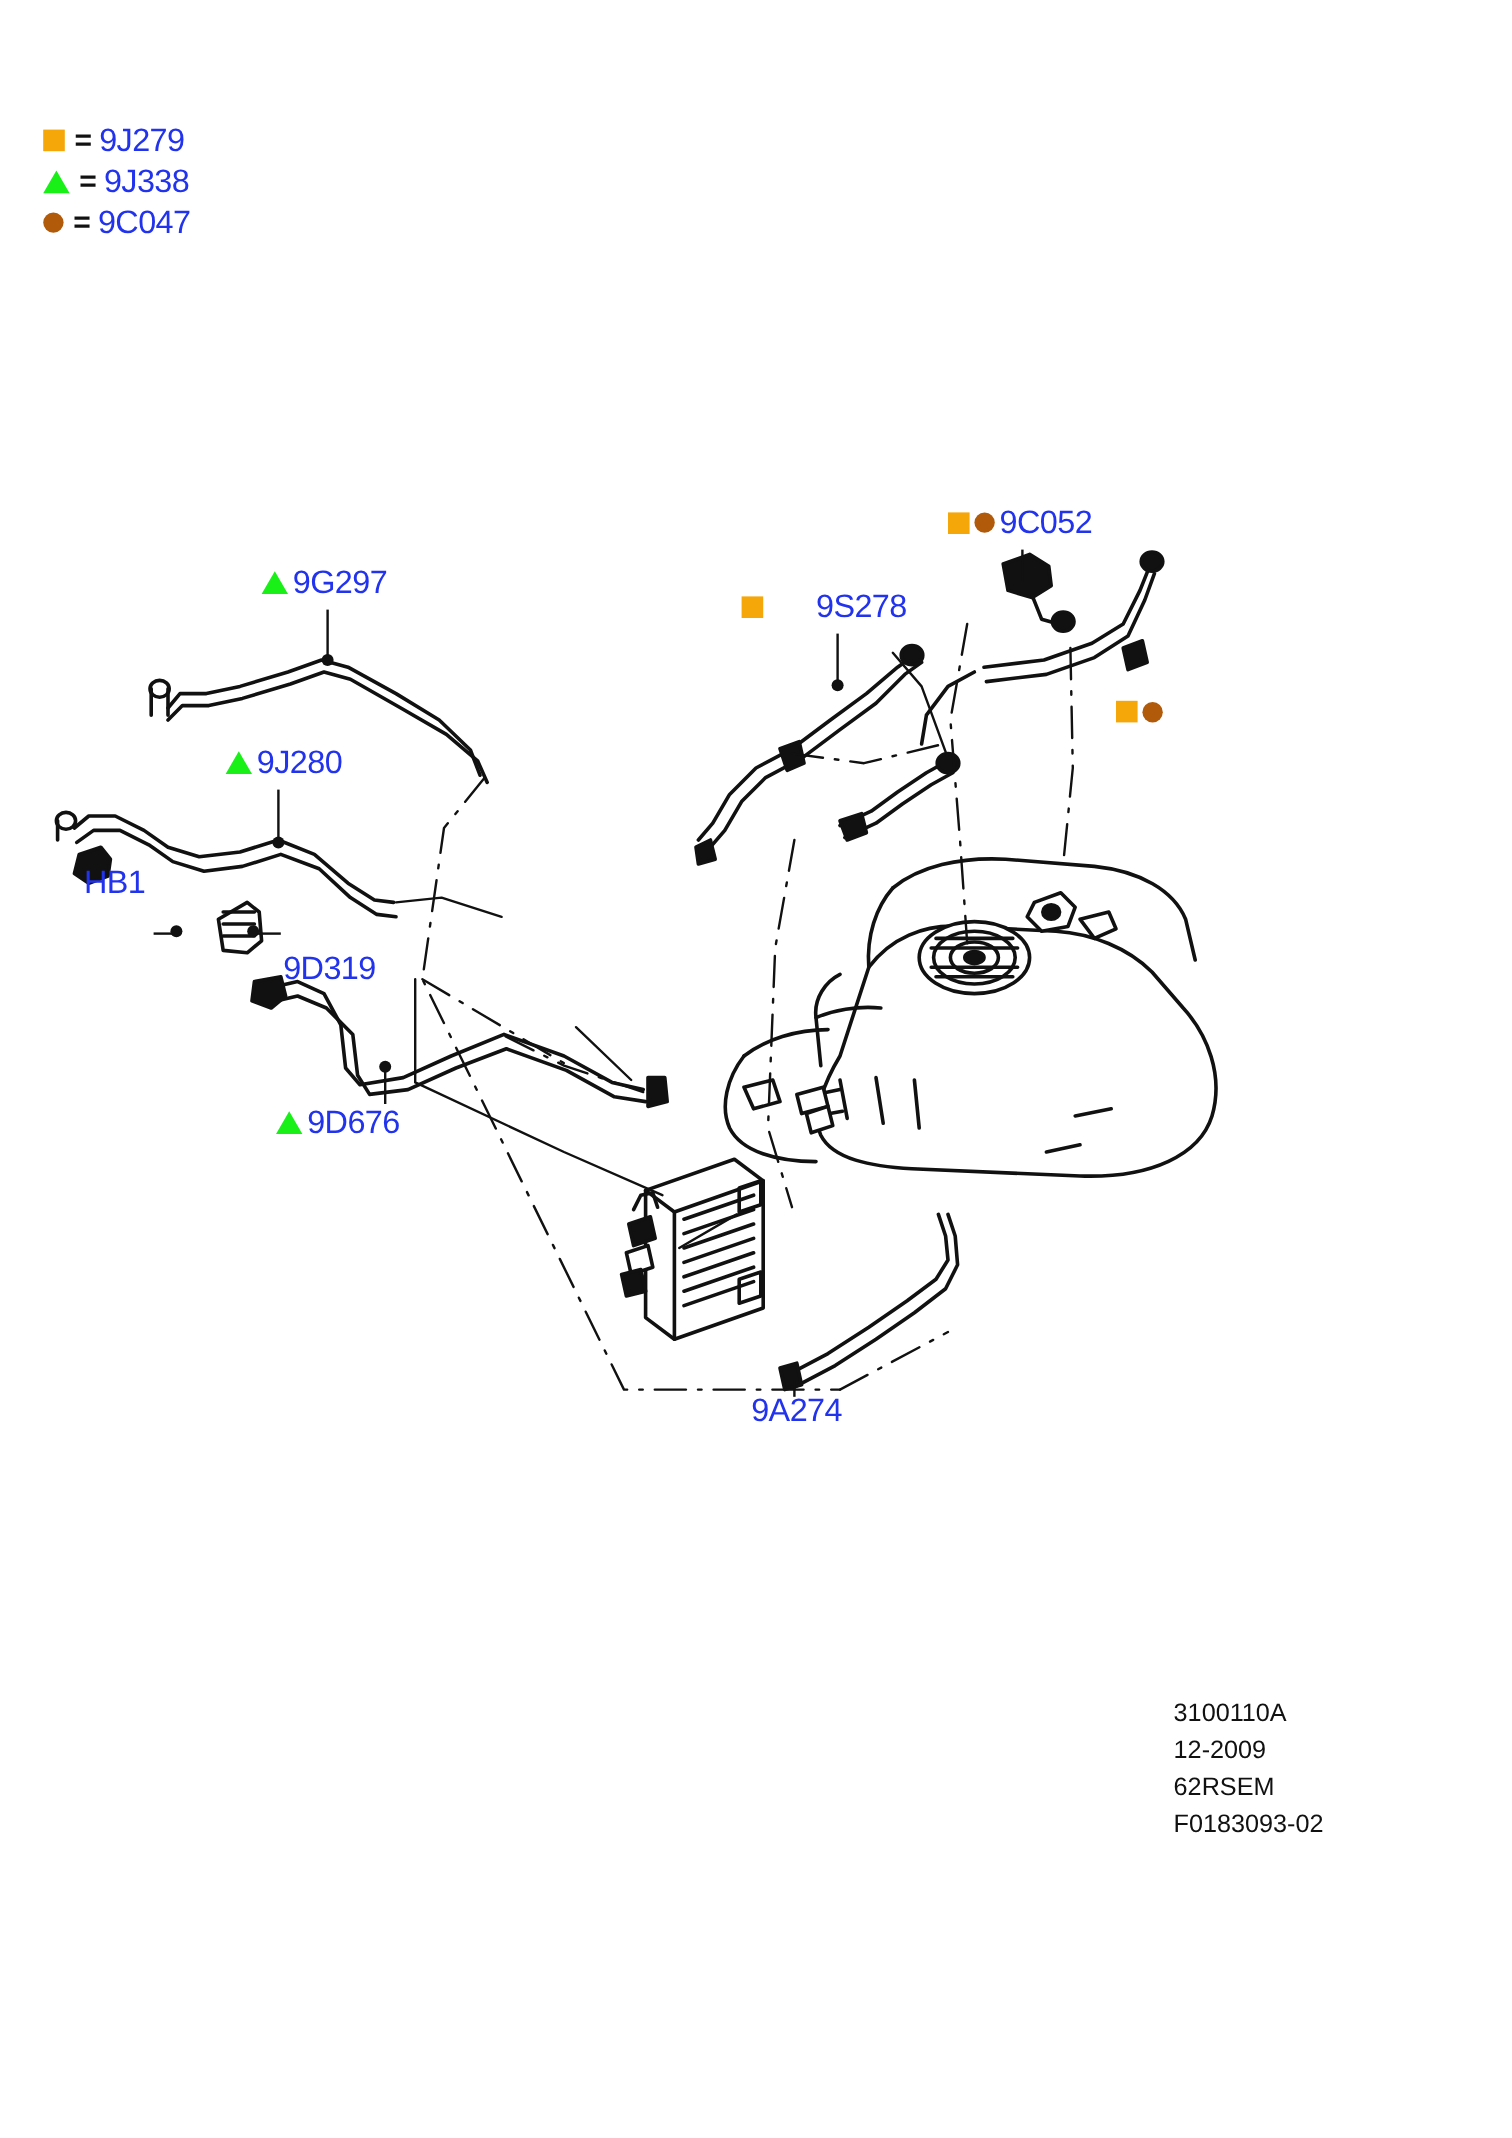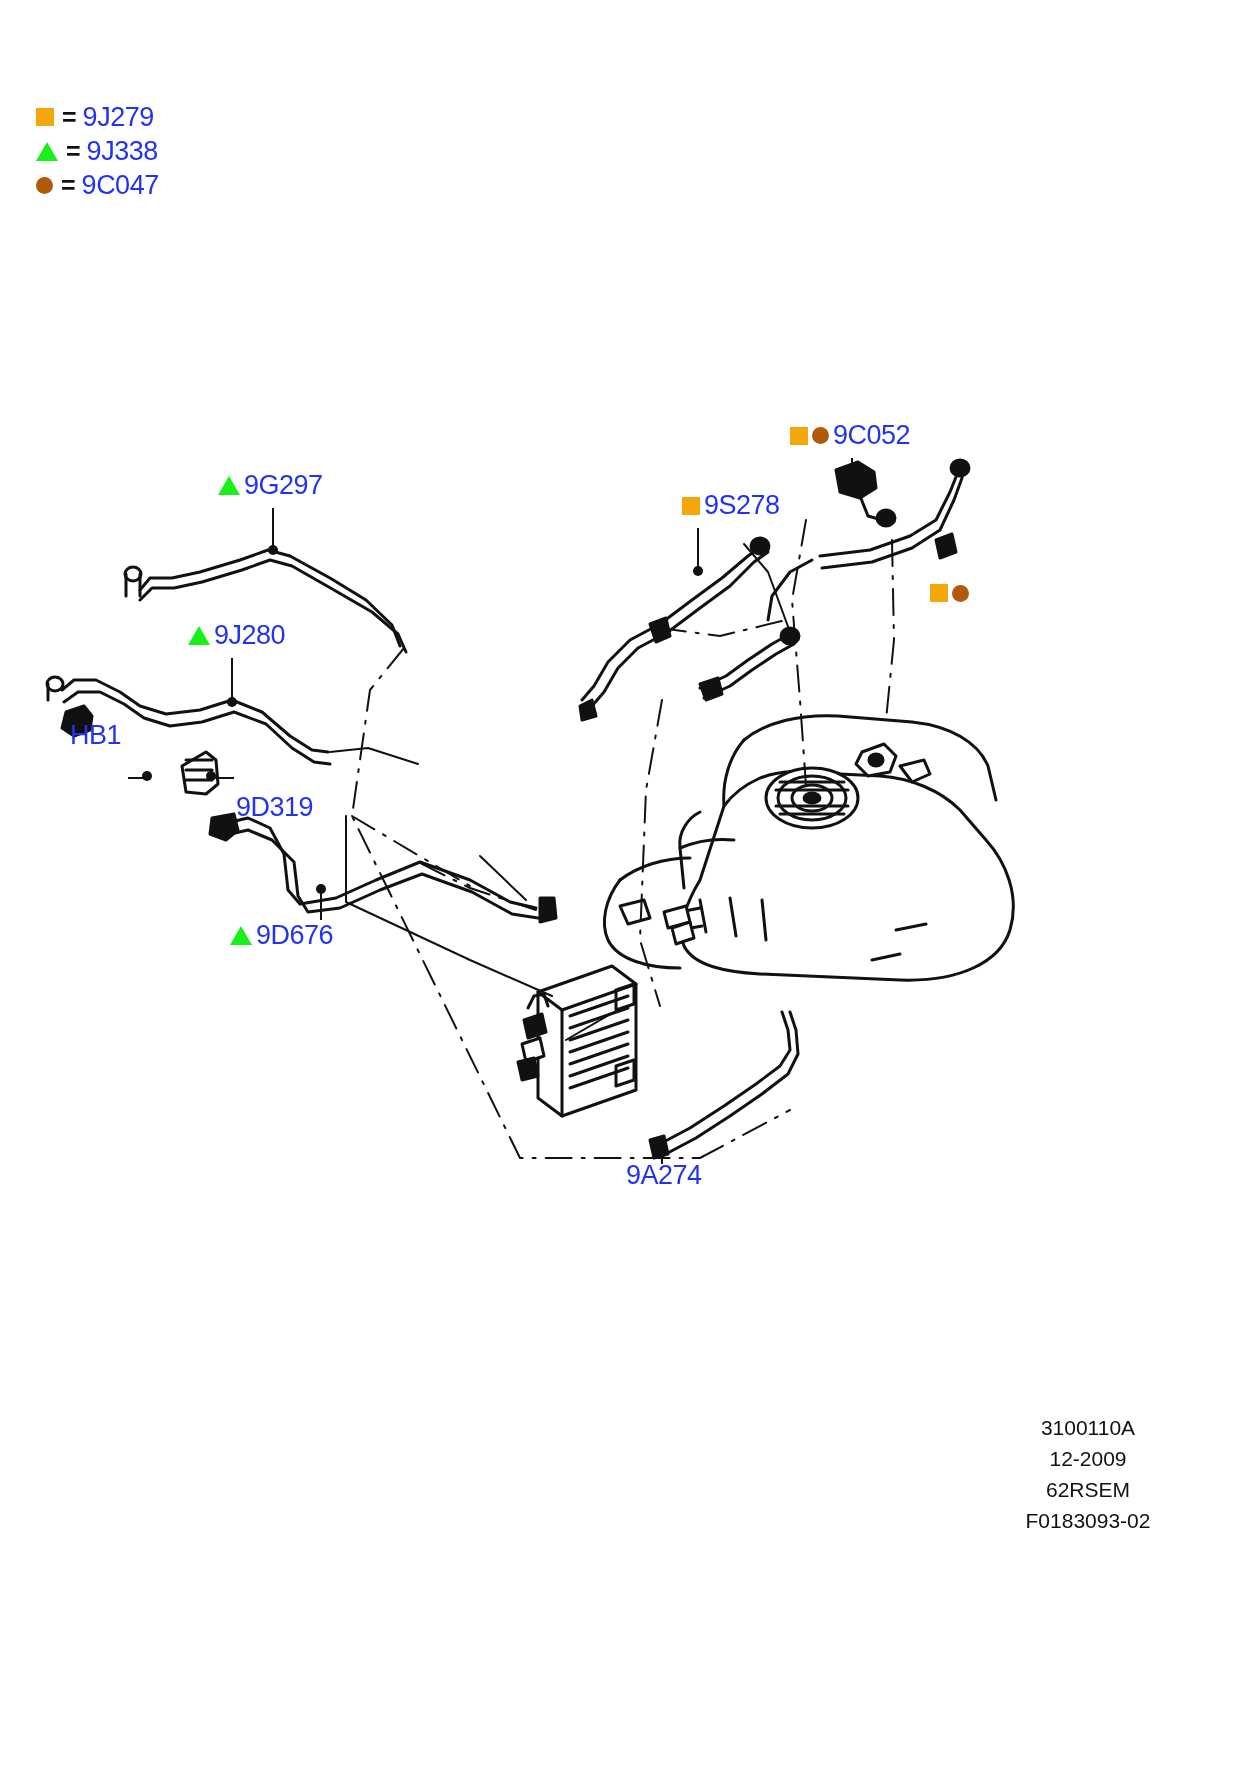--- a/index.html
+++ b/index.html
@@ -88,21 +88,20 @@
     width: 10px;
     height: 10px;
     background: #111;
     border-radius: 50%;
   }
   
   .footer-block {
     position: absolute;
     right: 62px;
     top: 1412px;
-    text-align: center;
     font-size: 21px;
     color: #111;
     line-height: 31px;
     width: 220px;
   }
   .copyright {
     position: absolute;
     left: 280px;
     top: 1500px;
     font-size: 22px;
@@ -291,21 +290,21 @@
   </div>
   <div class="leader hline" style="left:128px; top:777px; width:18px;"></div>
   <div class="dot" style="left:142px; top:771px;"></div>
 
   <div class="callout" style="left:236px; top:762px;margin-top:32px;">
     <span class="callout-text">9D319</span>
   </div>
   <div class="leader hline" style="left:214px; top:777px; width:20px;"></div>
   <div class="dot" style="left:206px; top:771px;"></div>
 
-  <div class="callout" style="left:682px; top:492px;">
+  <div class="callout" style="left:618px; top:492px;gap:40px;">
     <span class="marker square"></span>
     <span class="callout-text">9S278</span>
   </div>
   <div class="leader vline" style="left:697px; top:528px; height:42px;"></div>
   <div class="dot" style="left:693px; top:566px;"></div>
 
   <div class="callout" style="left:790px; top:422px;">
     <span class="marker square"></span>
     <span class="marker circle"></span>
     <span class="callout-text">9C052</span>

